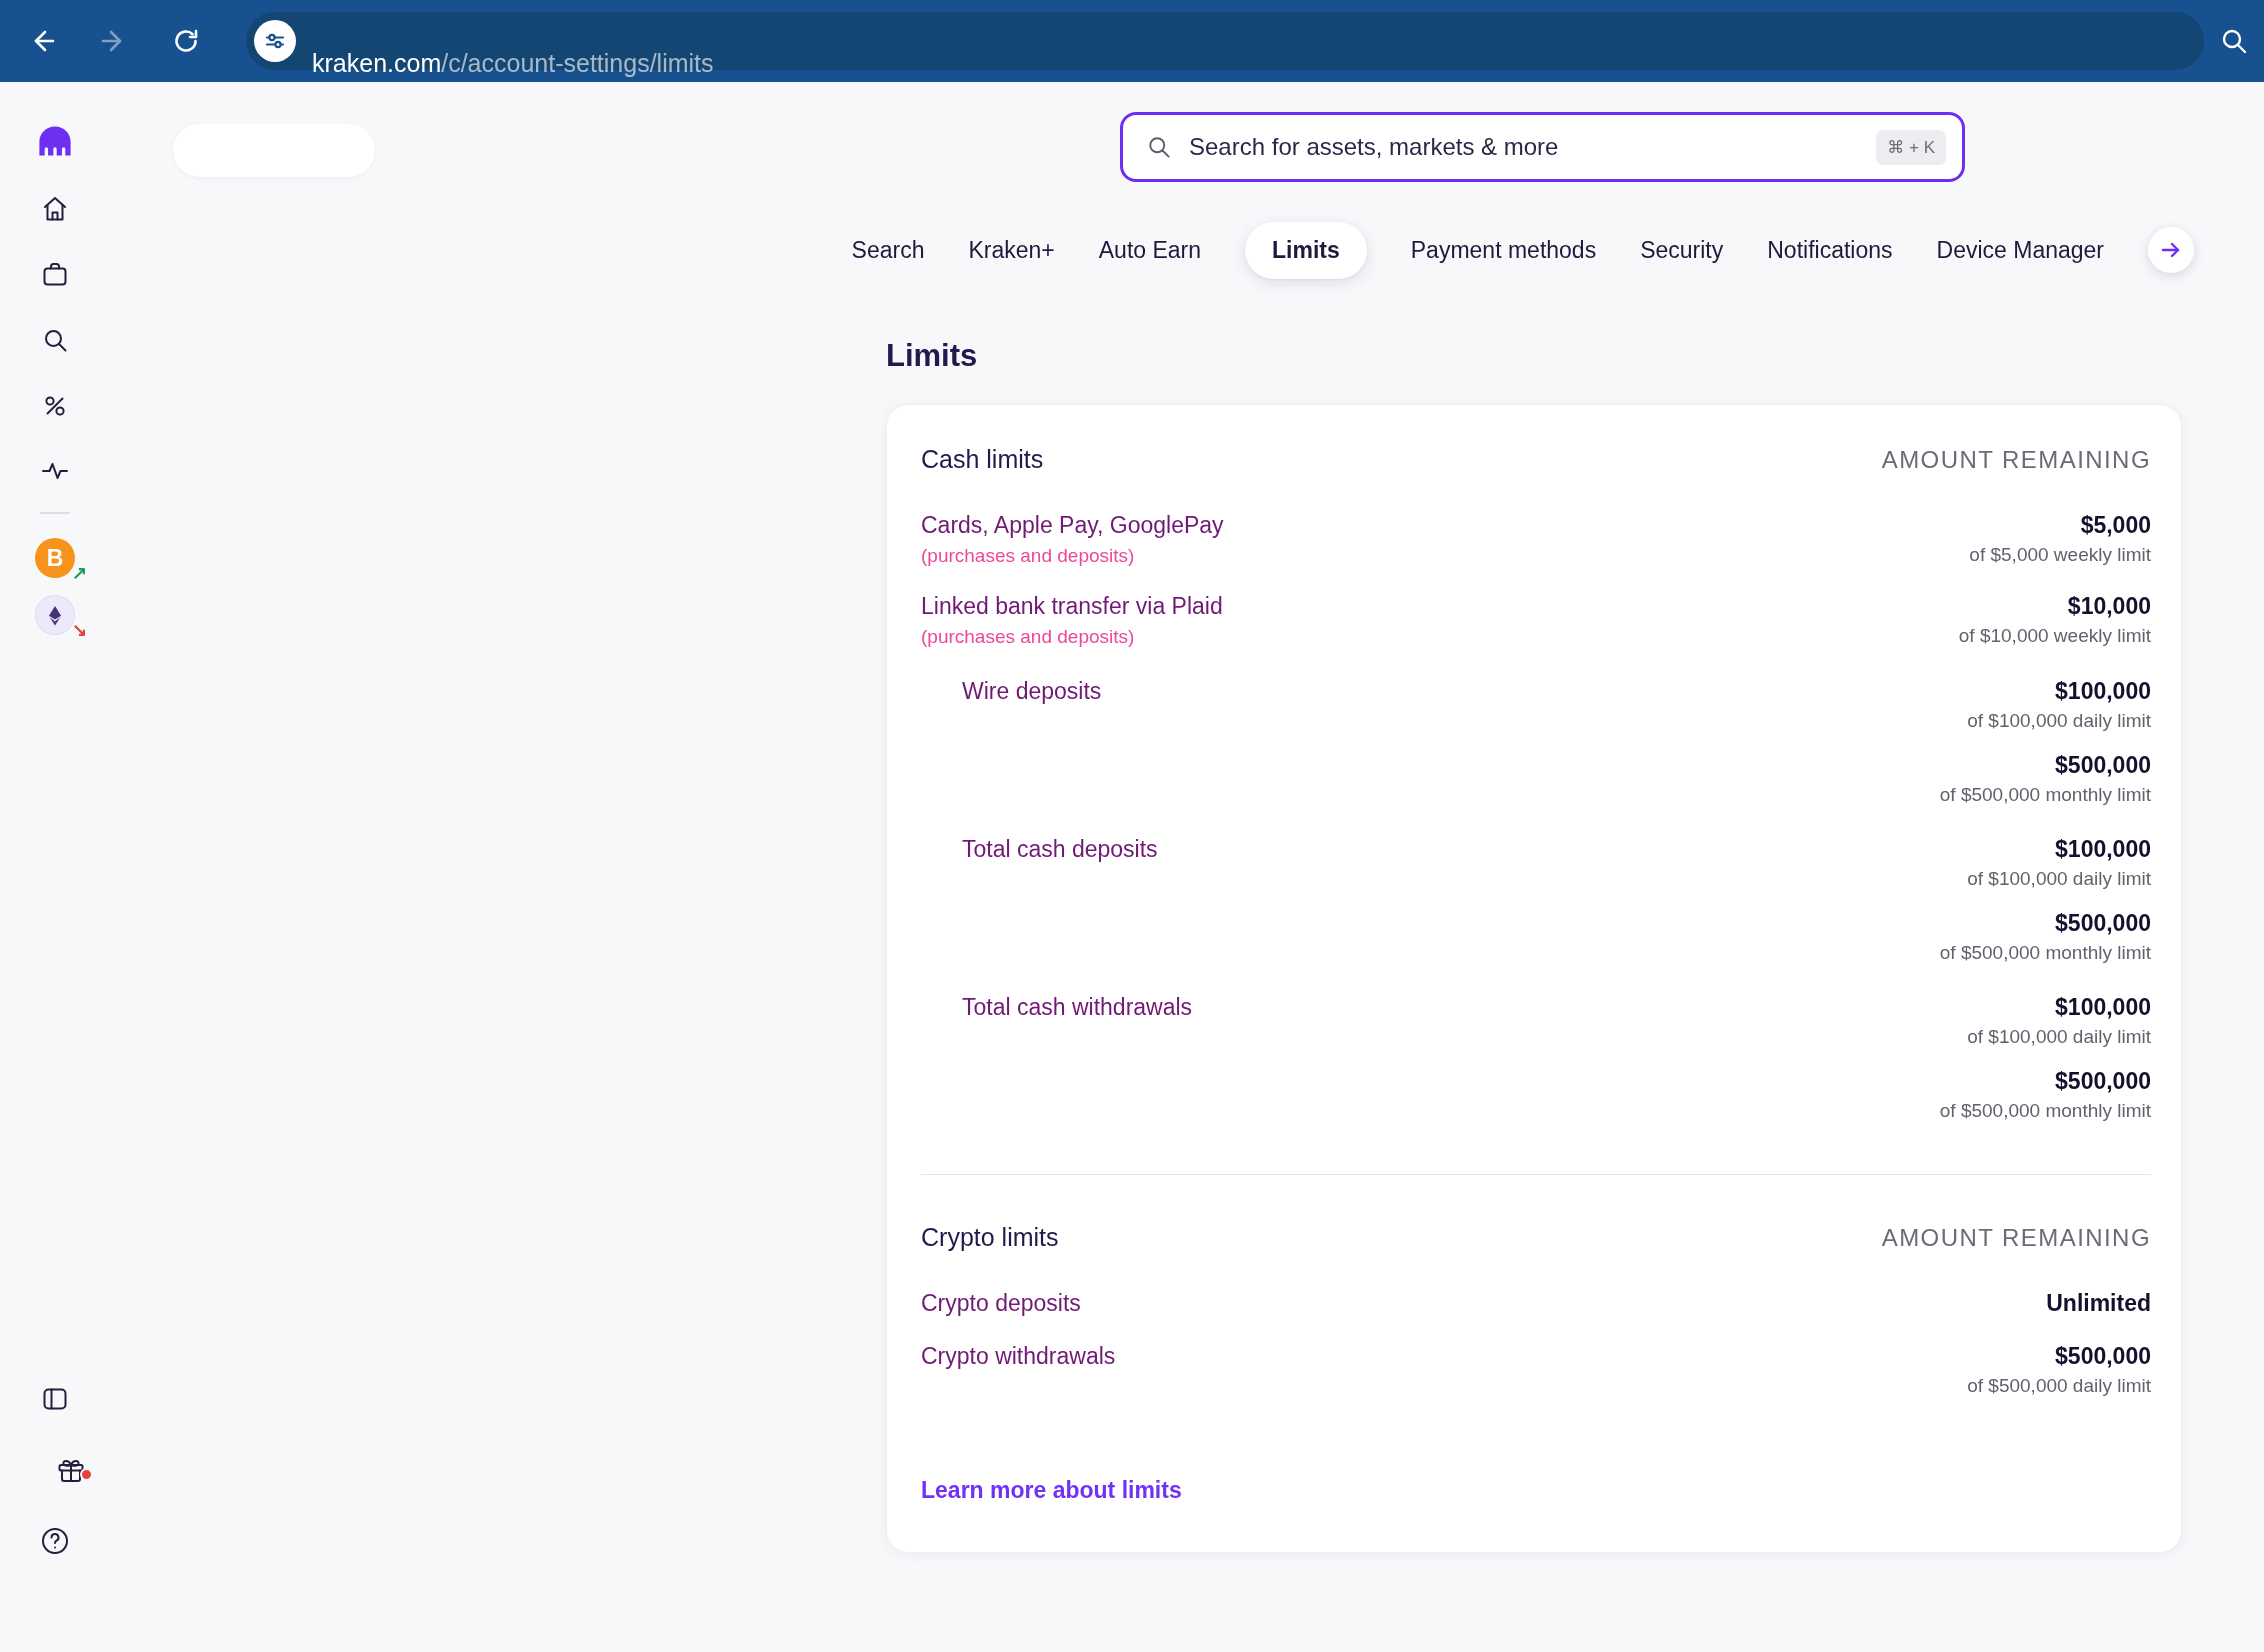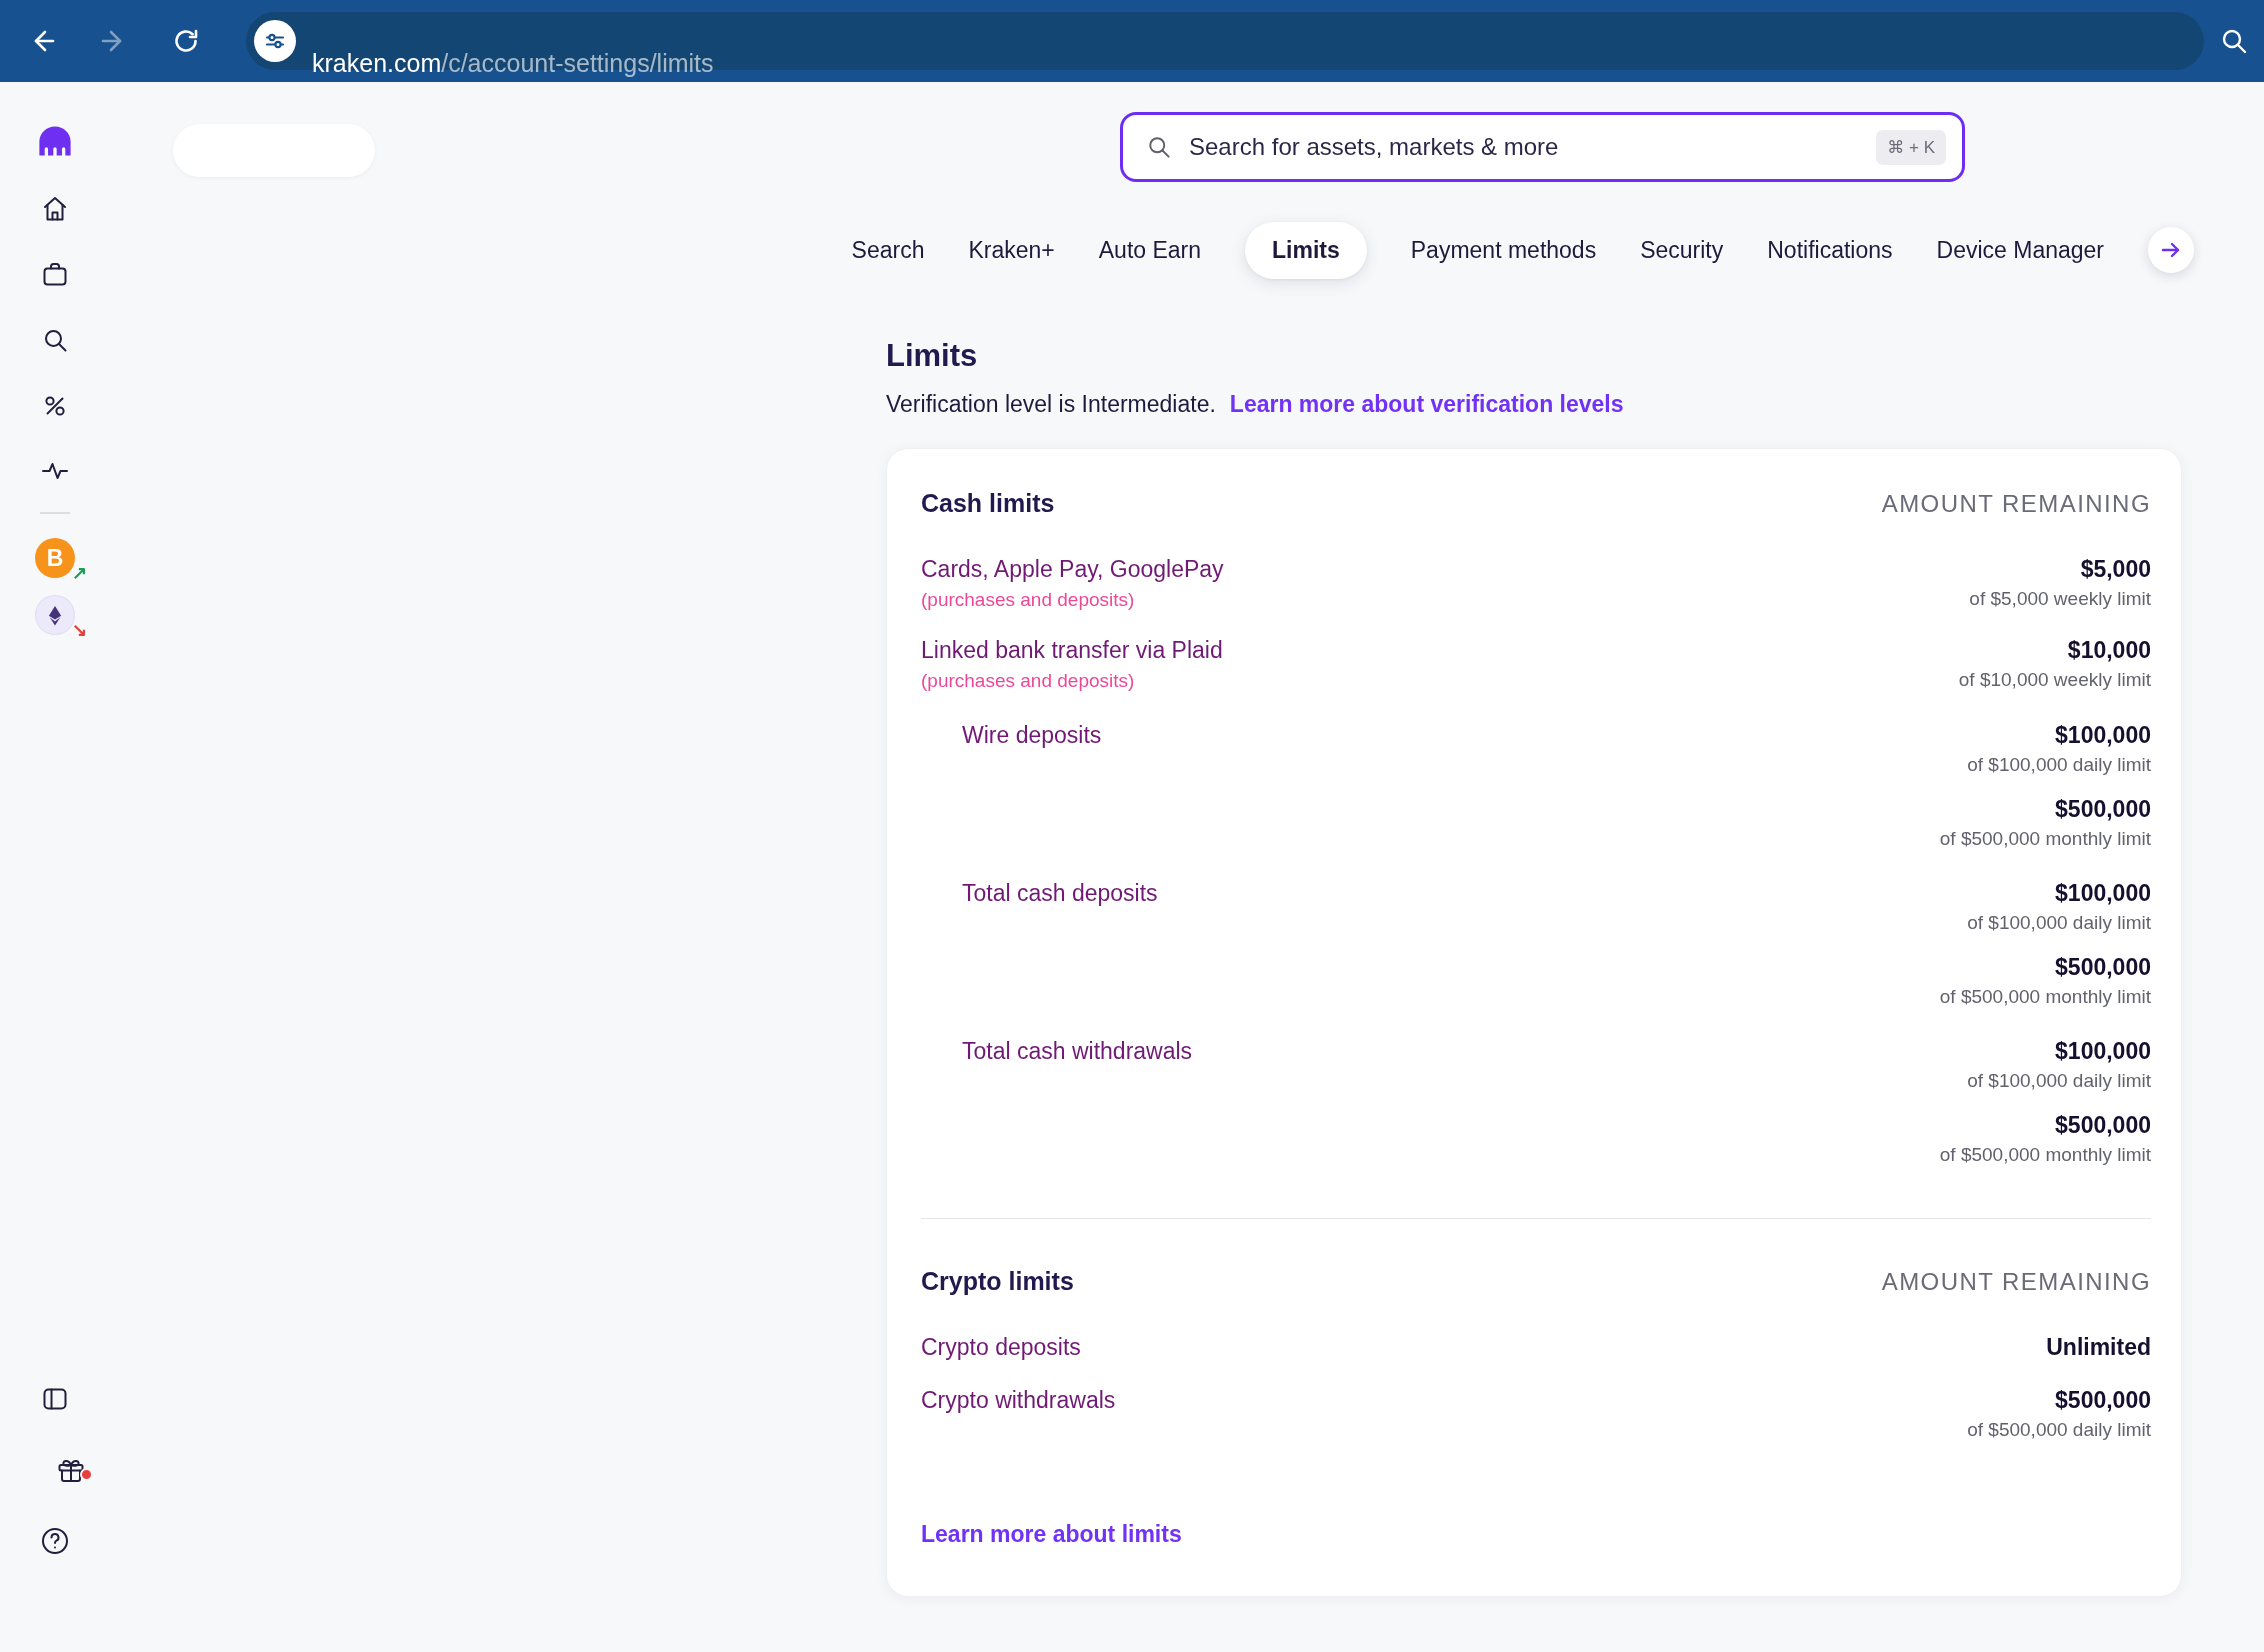--- a/index.html
+++ b/index.html
@@ -76,21 +76,21 @@
 
   .page-body { position:absolute; left:776px; top:256px; width:1296px; }
   .page-title { margin:0; font-size:31px; font-weight:700; color:#221A4E; }
   .verification { margin-top:17px; font-size:23px; display:flex; gap:14px; align-items:baseline; }
   .verification .link { color:#7132F5; font-weight:700; text-decoration:none; cursor:pointer; }
 
   .card { margin-top:30px; background:#fff; border-radius:22px; border:1px solid #F0F0F4;
     box-shadow:0 2px 14px rgba(23,18,60,.05); padding:40px 30px 48px 34px; }
 
   .section-header { display:flex; justify-content:space-between; align-items:baseline; margin-bottom:38px; }
-  .section-title { font-size:25px; font-weight:700; color:#221A4E; }
+  .section-title { font-size:25px; font-weight:400; color:#221A4E; }
   .col-header { font-size:24px; color:#6B6B78; letter-spacing:.06em; font-weight:500; }
 
   .limit-row { display:flex; justify-content:space-between; align-items:flex-start; margin-bottom:26px; }
   .limit-row.double { margin-top:30px; margin-bottom:30px;margin-left:41px; }
   .row-label { font-size:23px; font-weight:400; color:#701a75; }
   .row-sublabel { font-size:19px; color:#ec4899; margin-top:6px; }
   .row-right { text-align:right; }
   .amount + .amount { margin-top:20px; }
   .amount .value { font-size:23px; font-weight:700; color:#16102E; }
   .amount .caption { font-size:19px; color:#62626E; margin-top:5px; }
@@ -256,24 +256,20 @@
     <span class="tabs-arrow">
       <svg class="icon" width="24" height="24" viewBox="0 0 24 24" fill="none" stroke="#6F2FF0" stroke-width="2.4" stroke-linecap="round" stroke-linejoin="round">
           <path d="M4 12 H19"></path>
           <path d="M13 6 L19 12 L13 18"></path>
         </svg>
     </span>
   </nav>
 
   <div class="page-body">
     <h1 class="page-title">Limits</h1>
-    <div class="verification">
-      <span>Verification level is Intermediate.</span>
-      <a class="link">Learn more about verification levels</a>
-    </div>
 
     <section class="card">
 
       
       <div class="section-header">
         <span class="section-title">Cash limits</span>
         <span class="col-header">AMOUNT REMAINING</span>
       </div>
 
       <div class="limit-row">

